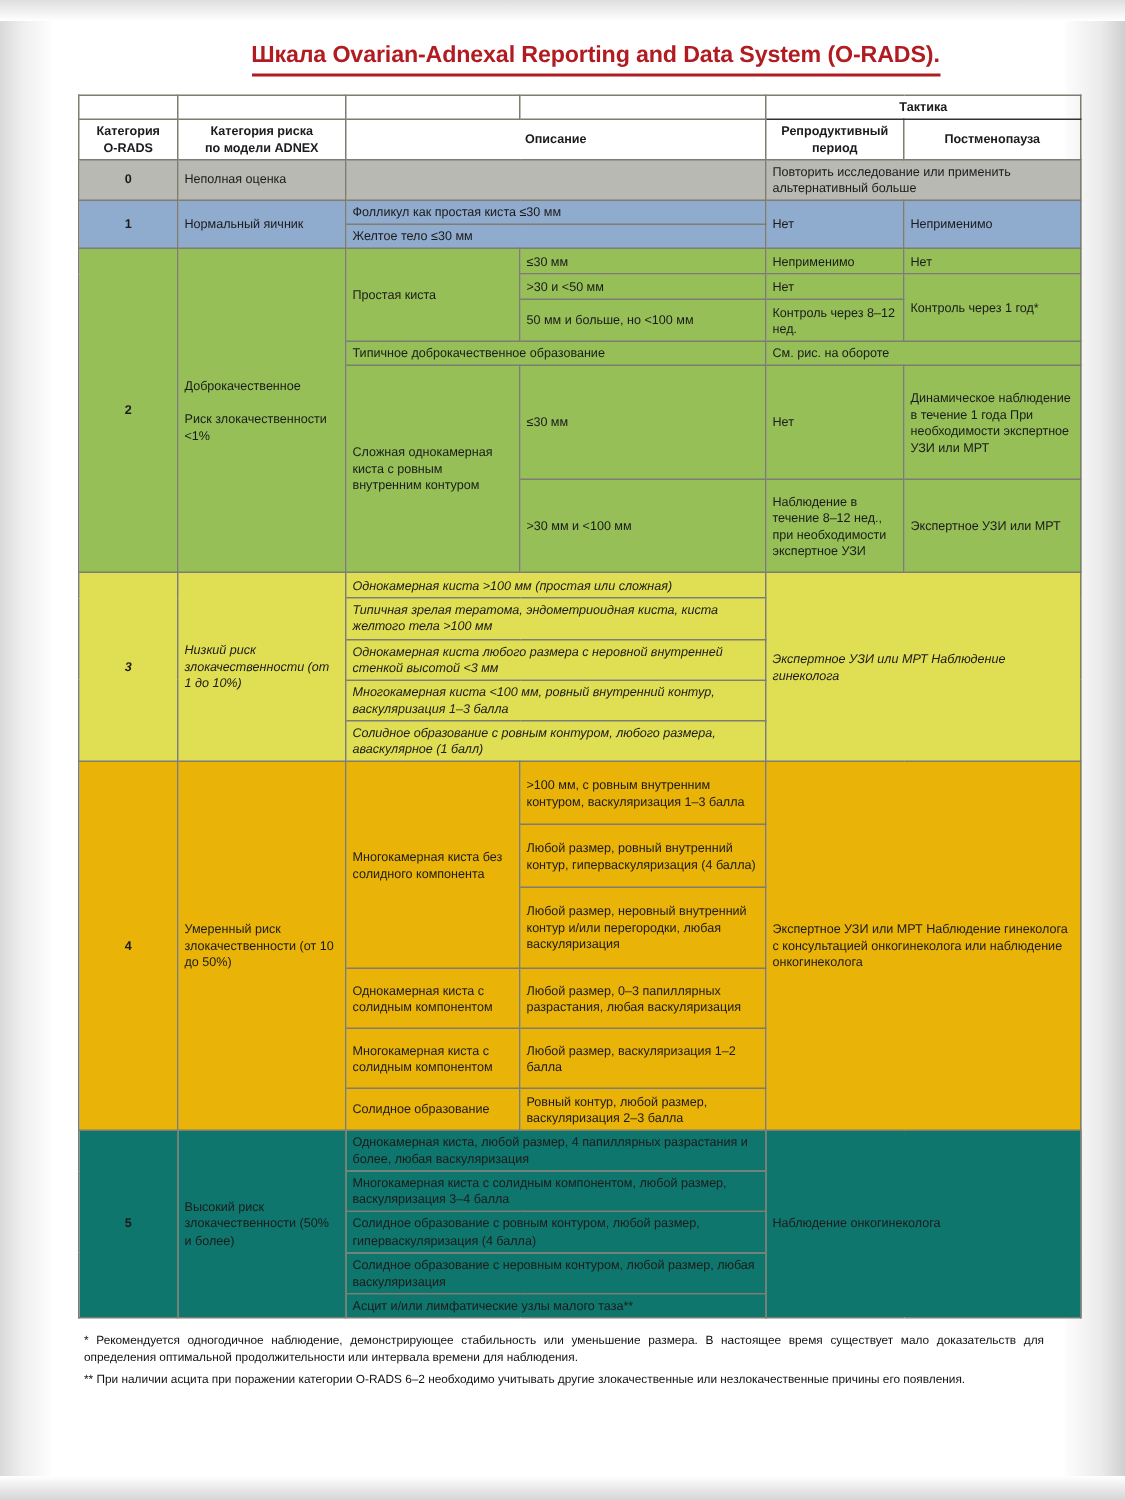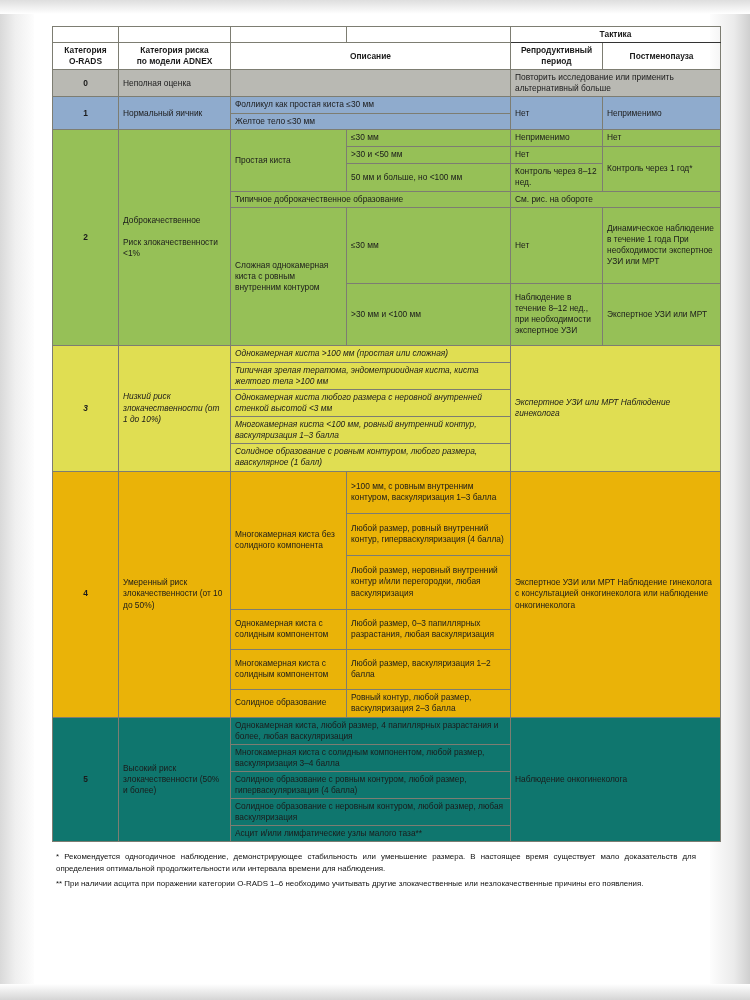--- a/index.html
+++ b/index.html
@@ -78,20 +78,23 @@
 </head>
 <body>
 
 <div class="page-shade-left"></div>
 <div class="page-shade-right"></div>
 <div class="page-shade-top"></div>
 <div class="page-shade-bottom"></div>
 
 <div class="sheet">
 
+  <div class="title-wrap">
+    <div class="title">Шкала Ovarian-Adnexal Reporting and Data System (O-RADS).</div>
+  </div>
 
   <table class="orads">
     <colgroup>
       <col style="width:66px">
       <col style="width:112px">
       <col style="width:116px">
       <col style="width:164px">
       <col style="width:92px">
       <col style="width:118px">
     </colgroup>
@@ -236,16 +239,16 @@
       <td class="c-red" colspan="2" style="height:26px">Солидное образование с неровным контуром, любой размер, любая васкуляризация</td>
     </tr>
     <tr>
       <td class="c-red" colspan="2" style="height:16px">Асцит и/или лимфатические узлы малого таза**</td>
     </tr>
   </tbody>
     </table>
 
   <div class="footnotes">
     <p>* Рекомендуется одногодичное наблюдение, демонстрирующее стабильность или уменьшение размера. В настоящее время существует мало доказательств для определения оптимальной продолжительности или интервала времени для наблюдения.</p>
-    <p>** При наличии асцита при поражении категории O-RADS 1–6 необходимо учитывать другие злокачественные или незлокачественные причины его появления.</p>
+    <p>** При наличии асцита при поражении категории O-RADS 6–2 необходимо учитывать другие злокачественные или незлокачественные причины его появления.</p>
   </div>
 
 </div>
 
 </body></html>

